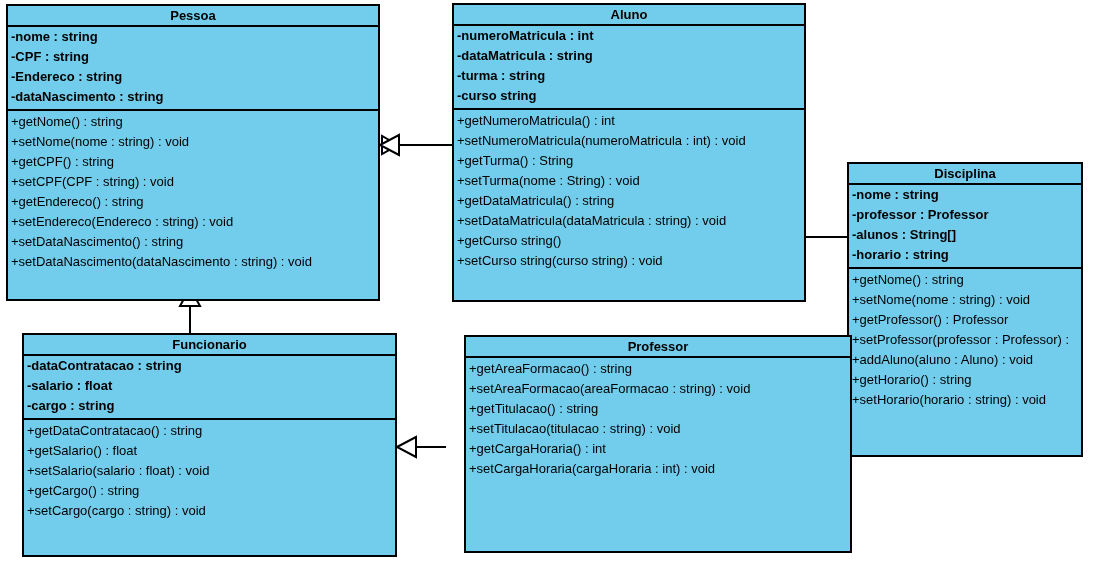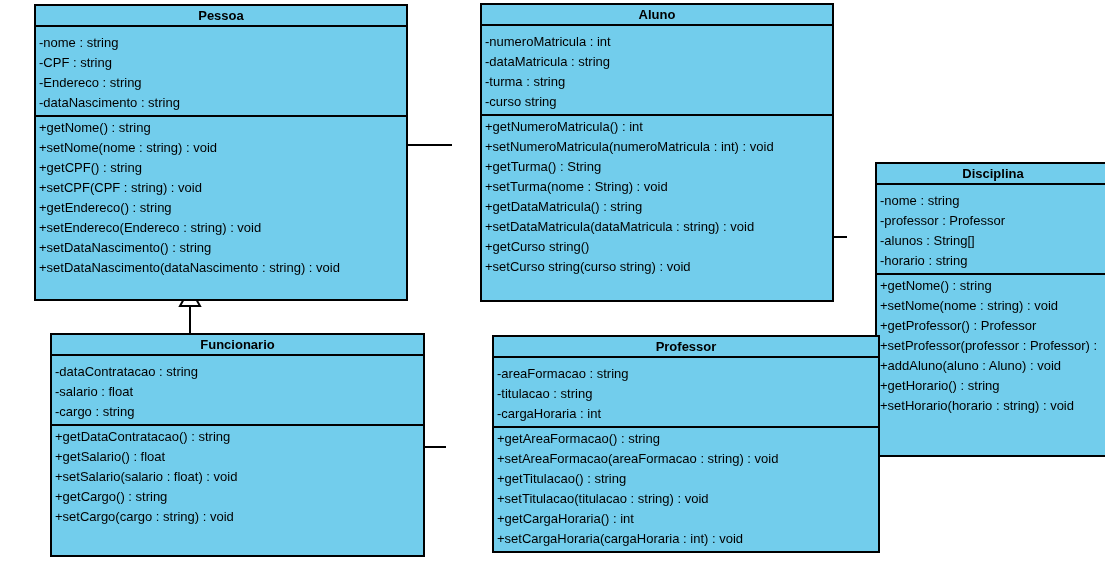--- a/index.html
+++ b/index.html
@@ -14,40 +14,40 @@
     background: #ffffff;
     overflow: hidden;
     font-family: "Liberation Sans", sans-serif;
   }
   .uml-class {
     position: absolute;
     box-sizing: border-box;
     border: 2px solid #000000;
     background: #72CDEC;
     overflow: hidden;
-    margin-left: 28px;
   }
   .class-title {
     font-size: 13px;
     font-weight: bold;
     color: #000000;
     text-align: center;
     line-height: 19px;
     height: 19px;
     border-bottom: 2px solid #000000;
     white-space: nowrap;
     overflow: hidden;
   }
   .compartment {
     padding: 0;
   }
   .compartment.attributes {
     border-bottom: 2px solid #000000;
-    padding-top: 6px;
+    padding-top: 0;
     padding-bottom: 2px;
+    font-weight: bold;
   }
   .compartment.operations {
     padding-top: 1px;
     padding-bottom: 2px;
   }
   .member {
     font-size: 13px;
     color: #000000;
     line-height: 20px;
     height: 20px;
@@ -166,25 +166,20 @@
       <div class="member">+getDataContratacao() : string</div>
       <div class="member">+getSalario() : float</div>
       <div class="member">+setSalario(salario : float) : void</div>
       <div class="member">+getCargo() : string</div>
       <div class="member">+setCargo(cargo : string) : void</div>
     </div>
   </div>
 
   <div class="uml-class" style="left:464px; top:335px; width:388px; height:218px;">
     <div class="class-title">Professor</div>
-    <div class="compartment attributes">
-      <div class="member">-areaFormacao : string</div>
-      <div class="member">-titulacao : string</div>
-      <div class="member">-cargaHoraria : int</div>
-    </div>
     <div class="compartment operations">
       <div class="member">+getAreaFormacao() : string</div>
       <div class="member">+setAreaFormacao(areaFormacao : string) : void</div>
       <div class="member">+getTitulacao() : string</div>
       <div class="member">+setTitulacao(titulacao : string) : void</div>
       <div class="member">+getCargaHoraria() : int</div>
       <div class="member">+setCargaHoraria(cargaHoraria : int) : void</div>
     </div>
   </div>
 

